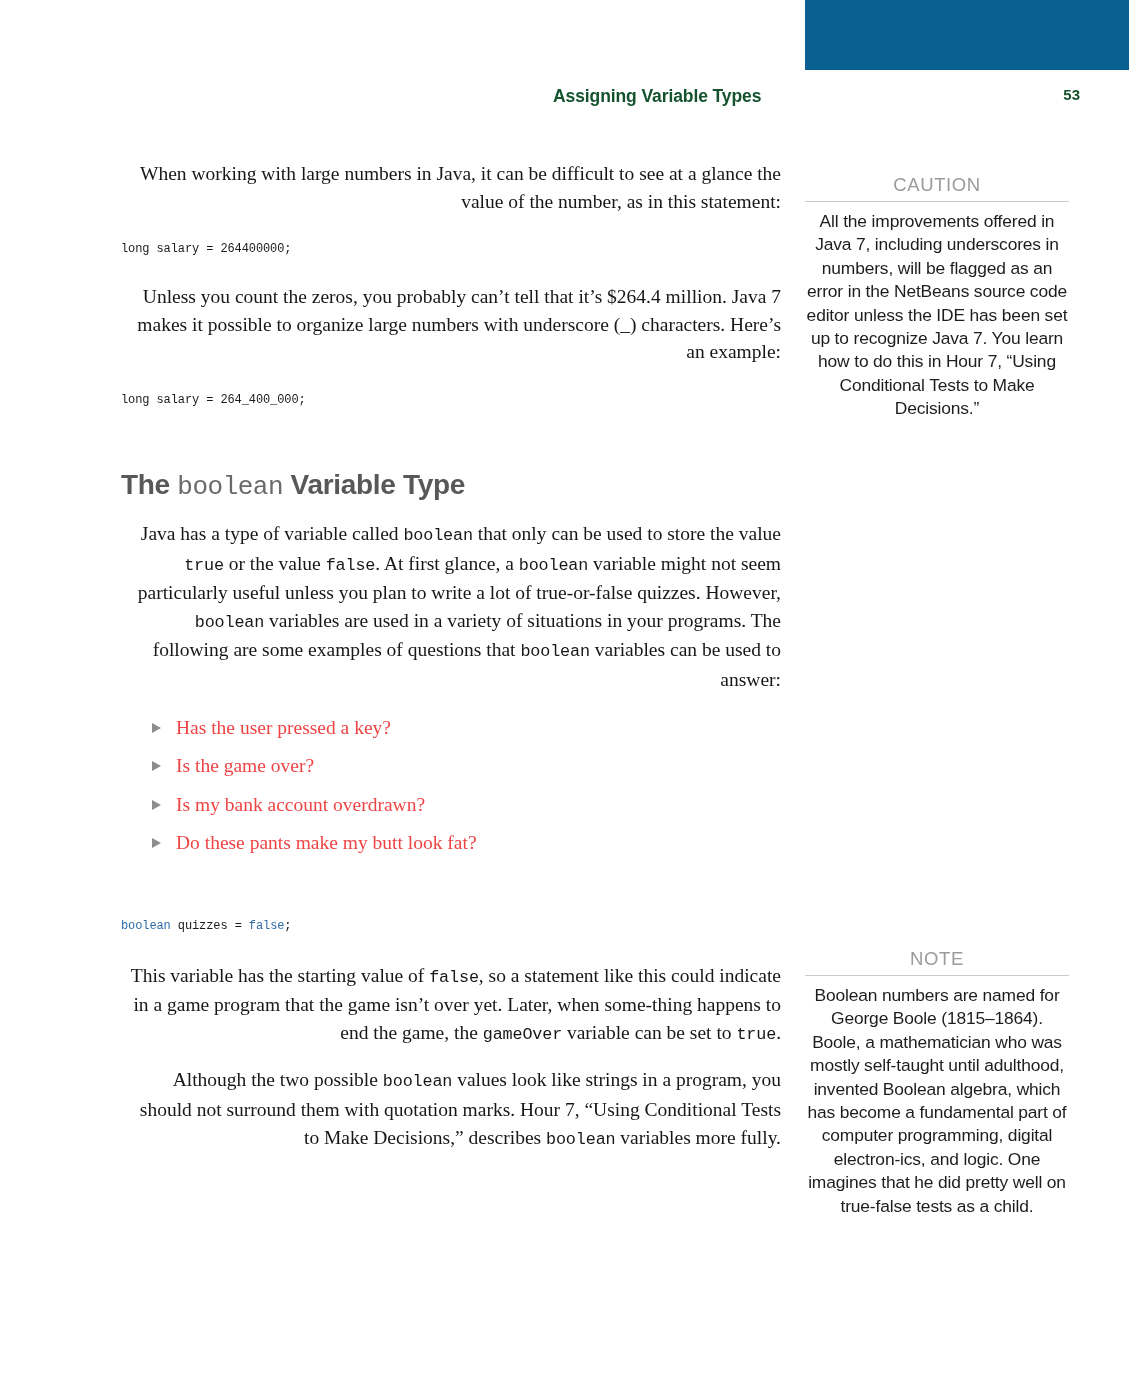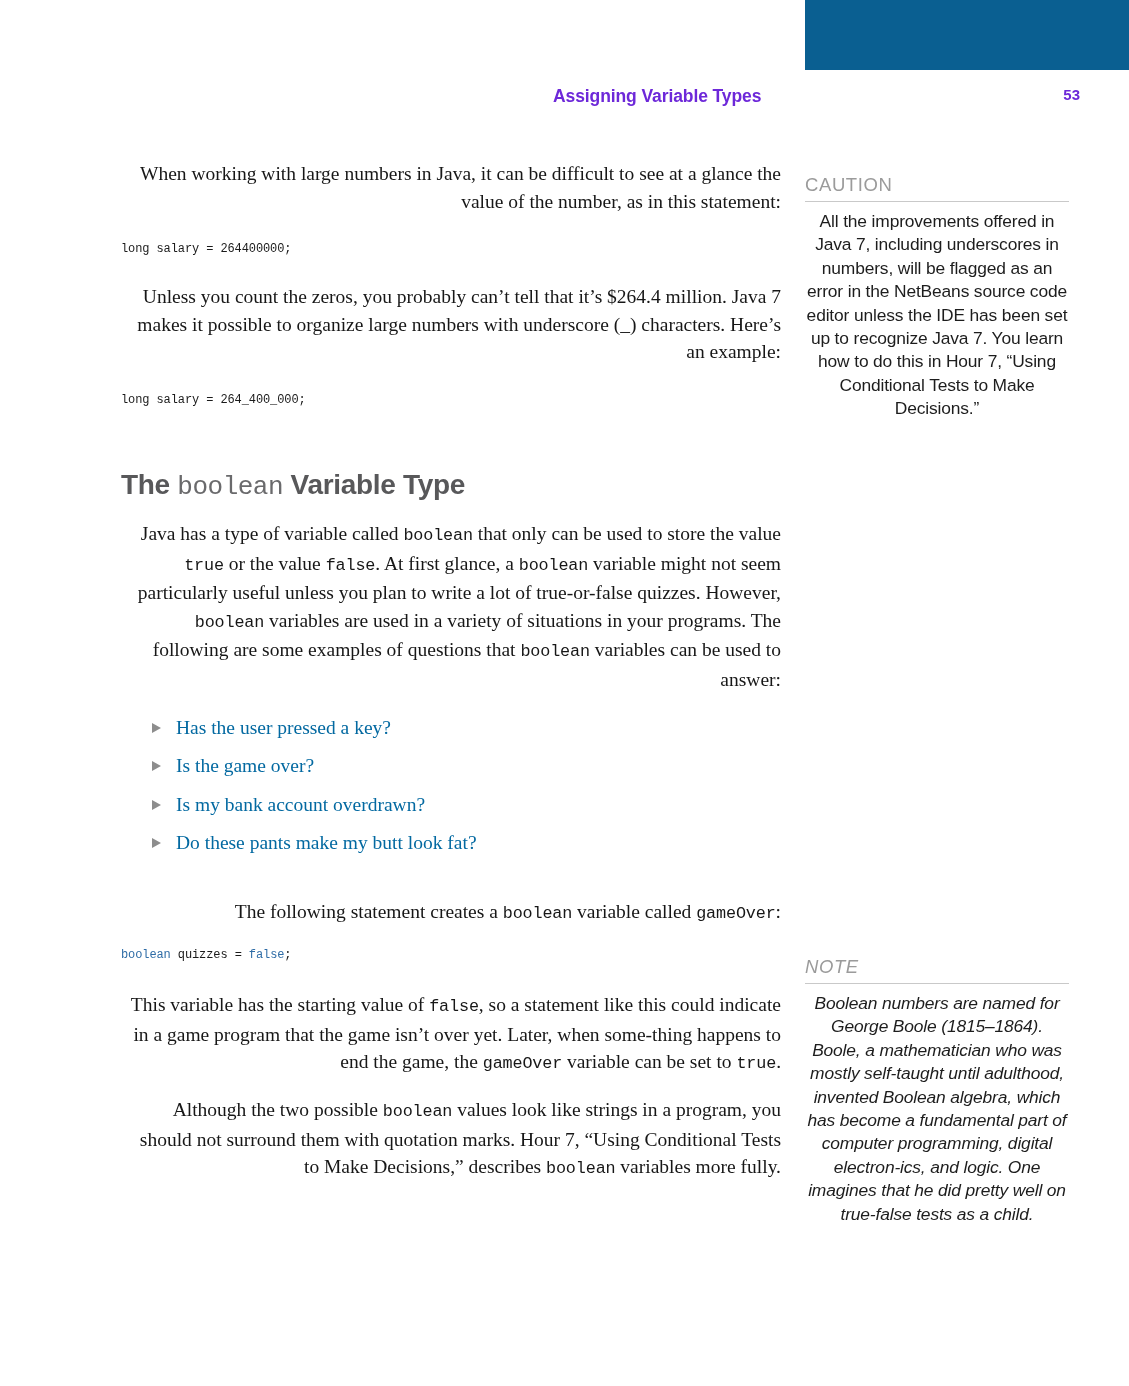--- a/index.html
+++ b/index.html
@@ -30,21 +30,21 @@
   
   .running-head {
     position: absolute;
     top: 86px;
     left: 120px;
     width: 960px;
     height: 30px;
     font-family: "Liberation Sans", sans-serif;
     font-weight: bold;
     font-size: 17.5px;
-    color: #6d28d9;
+    color: #14532d;
   }
   .running-head .rh-title {
     position: absolute;
     left: 433px;
     top: 0;
     letter-spacing: -0.1px;
   }
   .running-head .rh-folio {
     position: absolute;
     right: 0;
@@ -132,44 +132,45 @@
     list-style: none;
     margin: 0;
     padding: 0;
   }
   ul.bullets li {
     position: relative;
     padding-left: 55px;
     font-size: 19.5px;
     line-height: 27px;
     margin-bottom: 11.5px;
-    color: #0369a1;
+    color: #ef4444;
   }
   ul.bullets li .tri {
     position: absolute;
     left: 31px;
     top: 9px;
     width: 0;
     height: 0;
     border-top: 5.5px solid transparent;
     border-bottom: 5.5px solid transparent;
     border-left: 9px solid #8d8d8d;
   }
 
   
   .side-box { position: relative; }
-  .side-box + .side-box { margin-top: 12px; font-style: italic; }
+  .side-box + .side-box { margin-top: 4px; }
 
   .side-label {
     font-family: "Liberation Sans", sans-serif;
     font-size: 18.5px;
     color: #9b9b9b;
     letter-spacing: 0.6px;
     line-height: 22px;
     padding-bottom: 5px;
+    text-align: center;
   }
   .side-rule {
     height: 1px;
     background: #c9c9c9;
     width: 264px;
     margin-bottom: 8px;
   }
   .side-text {
     font-family: "Liberation Sans", sans-serif;
     font-size: 17.4px;
@@ -216,21 +217,20 @@
 
     <ul class="bullets">
       <li><span class="tri"></span><span>Has the user pressed a key?</span></li>
       <li><span class="tri"></span><span>Is the game over?</span></li>
       <li><span class="tri"></span><span>Is my bank account overdrawn?</span></li>
       <li><span class="tri"></span><span>Do these pants make my butt look fat?</span></li>
     </ul>
 
     <div style="height:30px"></div>
 
-    <p class="body"><span>The following statement creates a </span><span class="mono">boolean</span><span> variable called </span><span class="mono">gameOver</span><span>:</span></p>
 
     <div style="height:16px"></div>
 
     <div class="code-line"><span class="kw">boolean</span><span> quizzes = </span><span class="kw">false</span><span>;</span></div>
 
     <div style="height:24px"></div>
 
     <p class="body"><span>This variable has the starting value of </span><span class="mono">false</span><span>, so a statement like this could indicate in a game program that the game isn’t over yet. Later, when some-thing happens to end the game, the </span><span class="mono">gameOver</span><span> variable can be set to </span><span class="mono">true</span><span>.</span></p>
 
     <div style="height:18px"></div>

